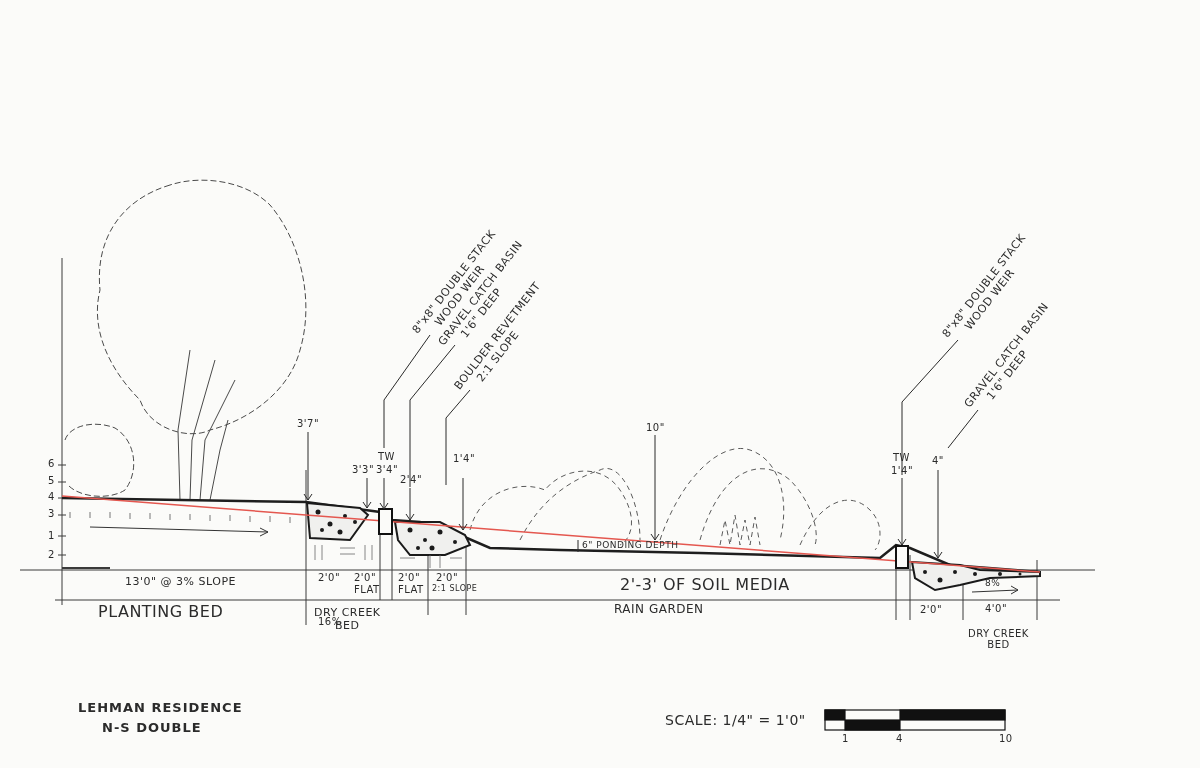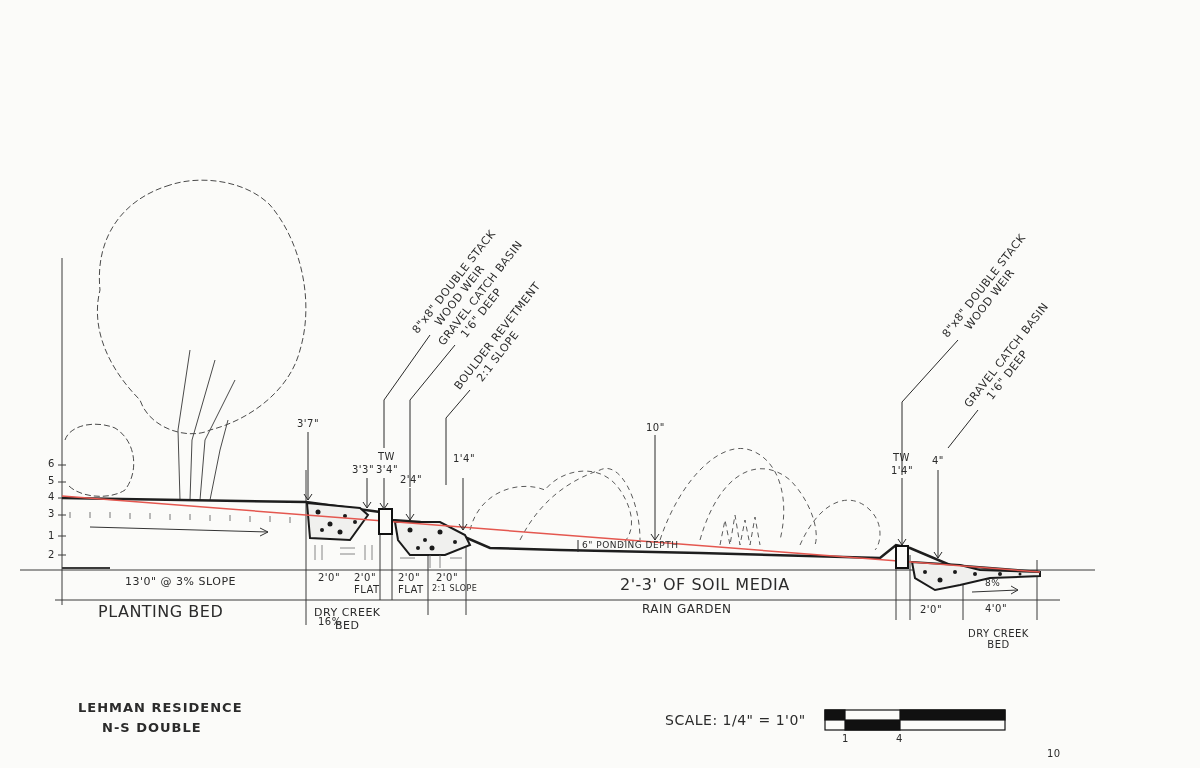--- a/index.html
+++ b/index.html
@@ -225,26 +225,26 @@
   <div class="lbl dim" style="left:582px; top:540px; font-size:9px;">6" PONDING DEPTH</div>
   <div class="lbl dim" style="left:920px; top:604px;">2'0"</div>
   <div class="lbl dim" style="left:985px; top:603px;">4'0"</div>
   <div class="lbl dim" style="left:985px; top:578px; font-size:9px;">8%</div>
 
   <div class="lbl" style="left:98px; top:602px; font-size:16px;">PLANTING BED</div>
   <div class="lbl dim" style="left:314px; top:606px; font-size:11px;">
     <div>DRY CREEK</div>
     <div>BED</div>
   </div>
-  <div class="lbl" style="left:642px; top:602px; font-size:12px;">RAIN GARDEN</div>
+  <div class="lbl" style="left:614px; top:602px; font-size:12px;">RAIN GARDEN</div>
   <div class="lbl dim" style="left:968px; top:628px; font-size:10px;">
     <div>DRY CREEK</div>
     <div>BED</div>
   </div>
 
   <div class="lbl title" style="left:78px; top:700px;">LEHMAN RESIDENCE</div>
   <div class="lbl title" style="left:102px; top:720px;">N-S DOUBLE</div>
 
   <div class="lbl" style="left:665px; top:712px; font-size:14px;">SCALE: 1/4" = 1'0"</div>
   <div class="lbl dim" style="left:842px; top:733px;">1</div>
   <div class="lbl dim" style="left:896px; top:733px;">4</div>
-  <div class="lbl dim" style="left:999px; top:748px;margin-left:48px;">10</div>
+  <div class="lbl dim" style="left:999px; top:733px;">10</div>
 </div>
 
 </body></html>

